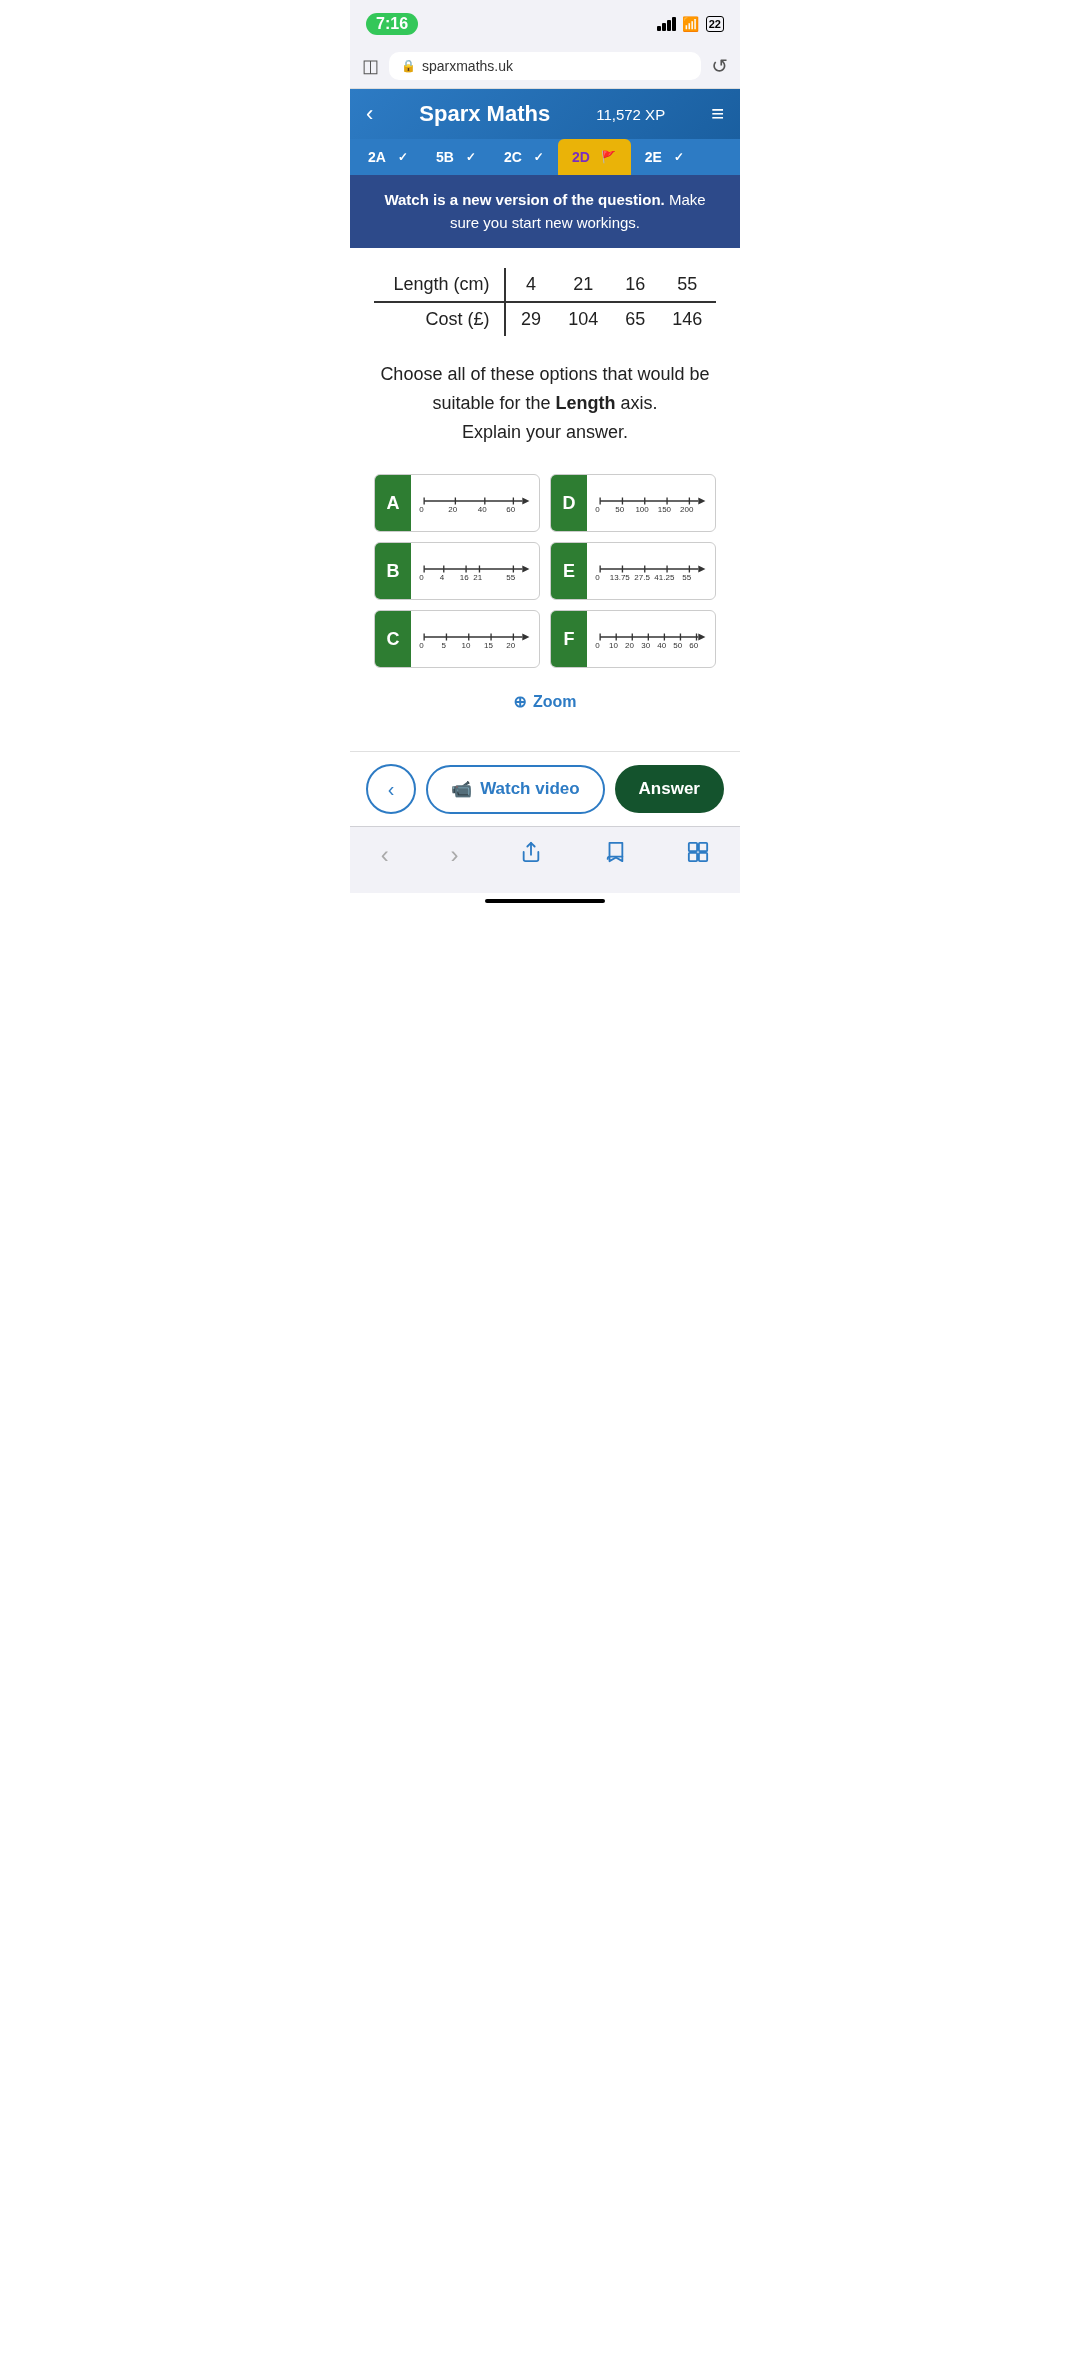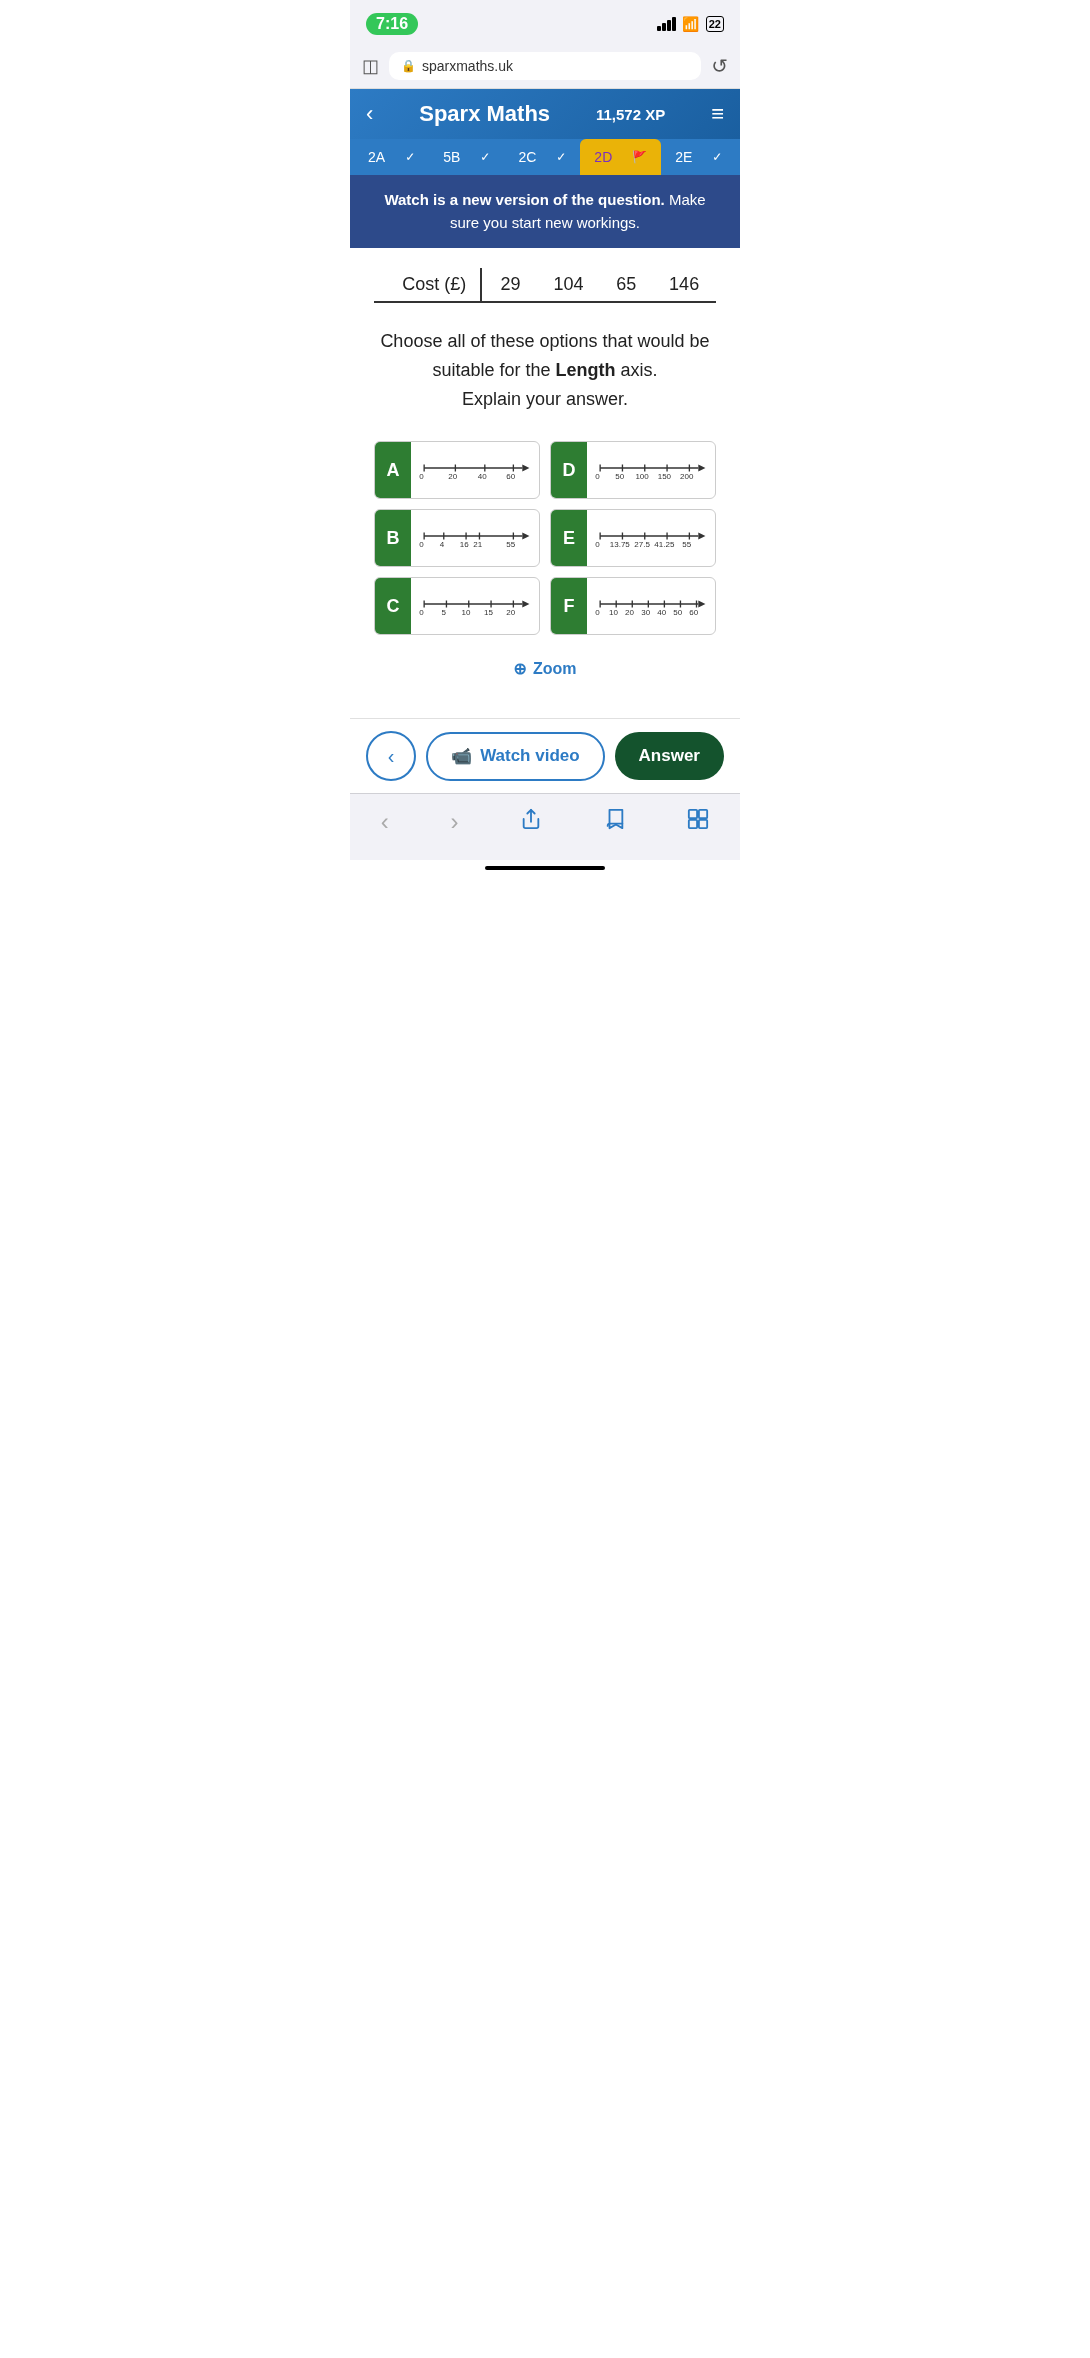--- a/index.html
+++ b/index.html
@@ -78,42 +78,42 @@
     
     .app-header {
       background: linear-gradient(135deg, #2d7bc4 0%, #1a5fa0 100%);
       padding: 12px 16px;
       display: flex;
       align-items: center;
       justify-content: space-between;
     }
     .header-back { color: #fff; font-size: 22px; cursor: pointer; }
     .header-title { color: #fff; font-size: 22px; font-weight: 700; }
-    .header-xp { color: #fff; font-size: 15px; font-weight: 700; }
+    .header-xp { color: #fff; font-size: 15px; font-weight: 400; }
     .header-menu { color: #fff; font-size: 22px; cursor: pointer; }
 
     
     .tab-bar {
       background: #2d7bc4;
       display: flex;
       overflow-x: auto;
       padding: 0 4px;
     }
     .tab-bar::-webkit-scrollbar { display: none; }
     .tab-item {
       padding: 10px 14px;
       font-size: 14px;
-      font-weight: 400;
+      font-weight: 700;
       color: #fff;
       white-space: nowrap;
       cursor: pointer;
       border-radius: 6px 6px 0 0;
       display: flex;
       align-items: center;
-      gap: 20px;
+      gap: 12px;
     }
     .tab-item.active {
       background: #eab308;
       color: #7b2fbe;
     }
     .tab-check { font-size: 12px; }
 
     
     .new-version-banner {
       background: #2d4a8a;
@@ -361,20 +361,27 @@
 
 <div class="new-version-banner">
   <strong>Watch is a new version of the question.</strong><span> Make sure you start new workings.</span>
 </div>
 
 <div class="question-area">
 
 
   <table class="data-table">
     <tbody>
+        <tr>
+      <td>Length (cm)</td>
+      <td>4</td>
+      <td>21</td>
+      <td>16</td>
+      <td>55</td>
+    </tr>
     <tr>
       <td>Cost (£)</td>
       <td>29</td>
       <td>104</td>
       <td>65</td>
       <td>146</td>
     </tr>
   </tbody>
     </table>
 

